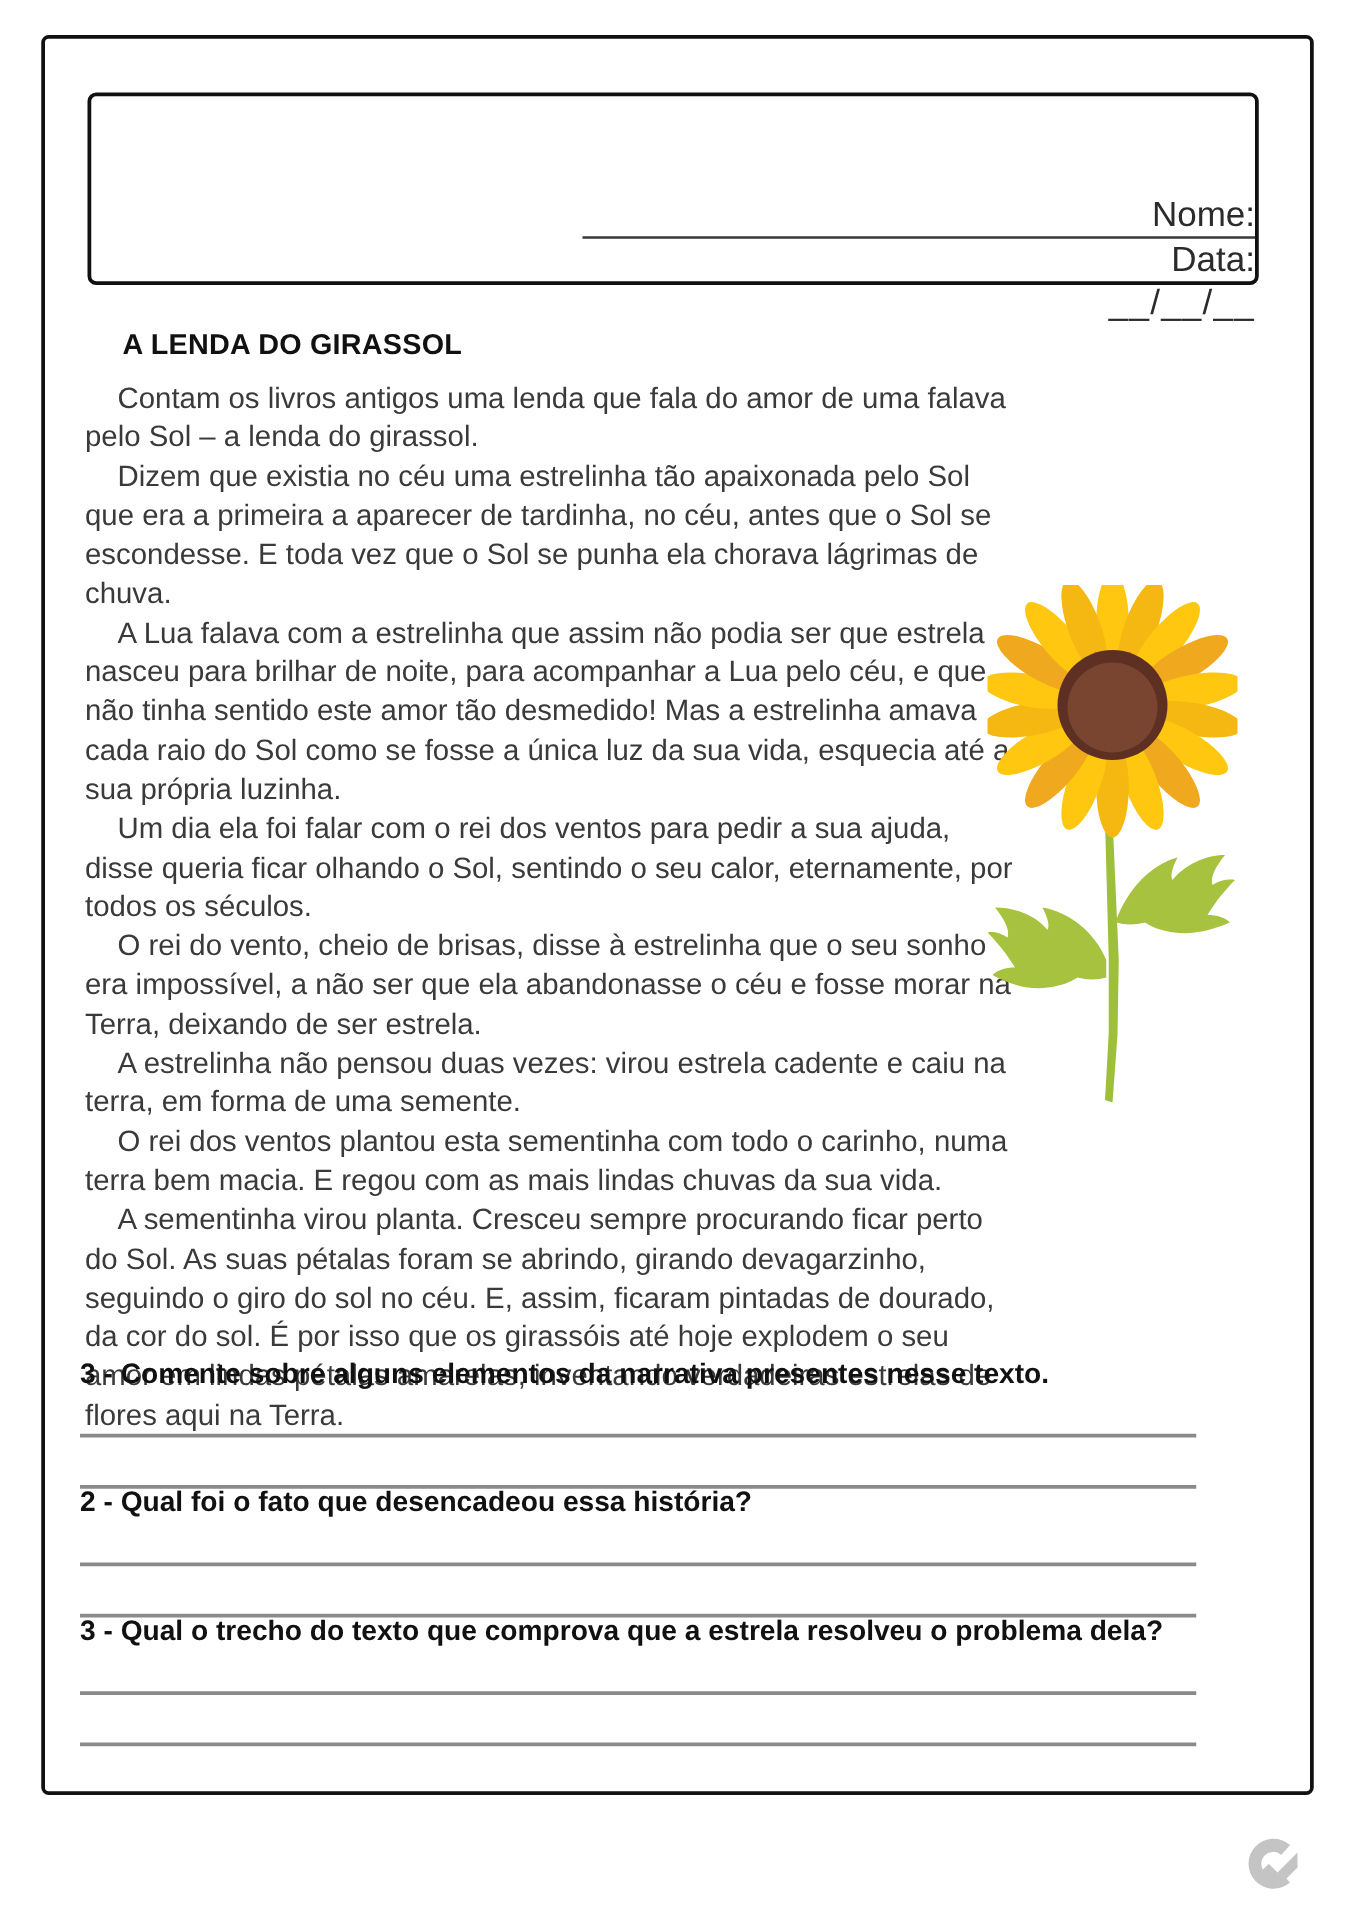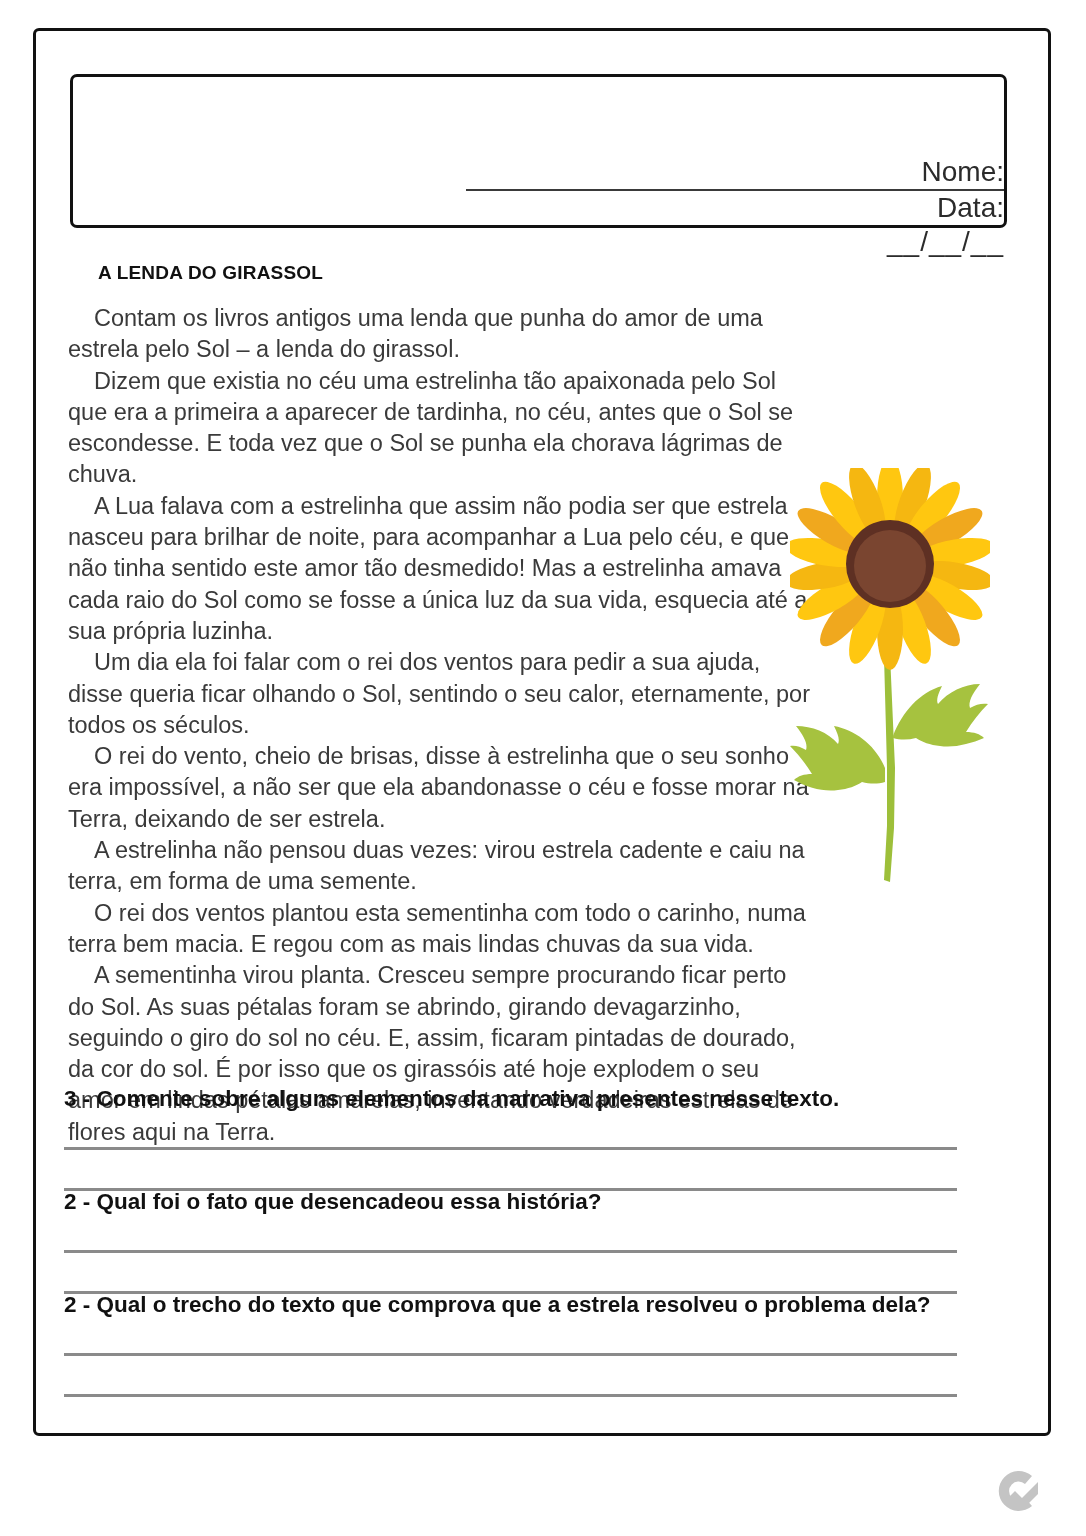--- a/index.html
+++ b/index.html
@@ -76,21 +76,21 @@
     letter-spacing: 1px;
     line-height: 34px;
     white-space: nowrap;
   }
 
   
   #story-title {
     position: absolute;
     left: 98px;
     top: 262px;
-    font-size: 19px;
+    font-size: 23px;
     font-weight: bold;
     color: #111111;
     letter-spacing: 0.2px;
   }
 
   #story-body {
     position: absolute;
     left: 68px;
     top: 303px;
     width: 745px;
@@ -158,21 +158,21 @@
     <span class="field-rule nome-rule"></span>
     <span class="field-label data-label">Data:</span>
     <span class="data-slashes">__/__/__</span>
   </div>
 
 </div>
 
 <div id="story-title">A LENDA DO GIRASSOL</div>
 
 <div id="story-body">
-  <p>Contam os livros antigos uma lenda que punha do amor de uma estrela pelo Sol – a lenda do girassol.</p>
+  <p>Contam os livros antigos uma lenda que fala do amor de uma falava pelo Sol – a lenda do girassol.</p>
   <p>Dizem que existia no céu uma estrelinha tão apaixonada pelo Sol que era a primeira a aparecer de tardinha, no céu, antes que o Sol se escondesse. E toda vez que o Sol se punha ela chorava lágrimas de chuva.</p>
   <p>A Lua falava com a estrelinha que assim não podia ser que estrela nasceu para brilhar de noite, para acompanhar a Lua pelo céu, e que não tinha sentido este amor tão desmedido! Mas a estrelinha amava cada raio do Sol como se fosse a única luz da sua vida, esquecia até a sua própria luzinha.</p>
   <p>Um dia ela foi falar com o rei dos ventos para pedir a sua ajuda, disse queria ficar olhando o Sol, sentindo o seu calor, eternamente, por todos os séculos.</p>
   <p>O rei do vento, cheio de brisas, disse à estrelinha que o seu sonho era impossível, a não ser que ela abandonasse o céu e fosse morar na Terra, deixando de ser estrela.</p>
   <p>A estrelinha não pensou duas vezes: virou estrela cadente e caiu na terra, em forma de uma semente.</p>
   <p>O rei dos ventos plantou esta sementinha com todo o carinho, numa terra bem macia. E regou com as mais lindas chuvas da sua vida.</p>
   <p> A sementinha virou planta. Cresceu sempre procurando ficar perto do Sol. As suas pétalas foram se abrindo, girando devagarzinho, seguindo o giro do sol no céu. E, assim, ficaram pintadas de dourado, da cor do sol. É por isso que os girassóis até hoje explodem o seu amor em lindas pétalas amarelas, inventando verdadeiras estrelas de flores aqui na Terra.</p>
 </div>
 
 <svg id="sunflower" viewBox="0 0 200 420">
@@ -258,21 +258,21 @@
   <div class="answer-line second"></div>
 </div>
 
 <div class="question-block" id="question-2">
   <div class="question-text">2 - Qual foi o fato que desencadeou essa história?</div>
   <div class="answer-line first"></div>
   <div class="answer-line second"></div>
 </div>
 
 <div class="question-block" id="question-3">
-  <div class="question-text">2 - Qual o trecho do texto que comprova que a estrela resolveu o problema dela?</div>
+  <div class="question-text">3 - Qual o trecho do texto que comprova que a estrela resolveu o problema dela?</div>
   <div class="answer-line first"></div>
   <div class="answer-line second"></div>
 </div>
 
 <svg id="footer-logo" viewBox="0 0 54 54">
   <path d="M41 12 A20 20 0 1 0 41 42 L34 34 A9.5 9.5 0 1 1 34 20 Z" fill="#C4C4C4"></path>
   <path d="M24 27 L31 34 L47 18 L47 30 L31 46 L18 33 Z" fill="#C4C4C4"></path>
 </svg>
 
 </body></html>

